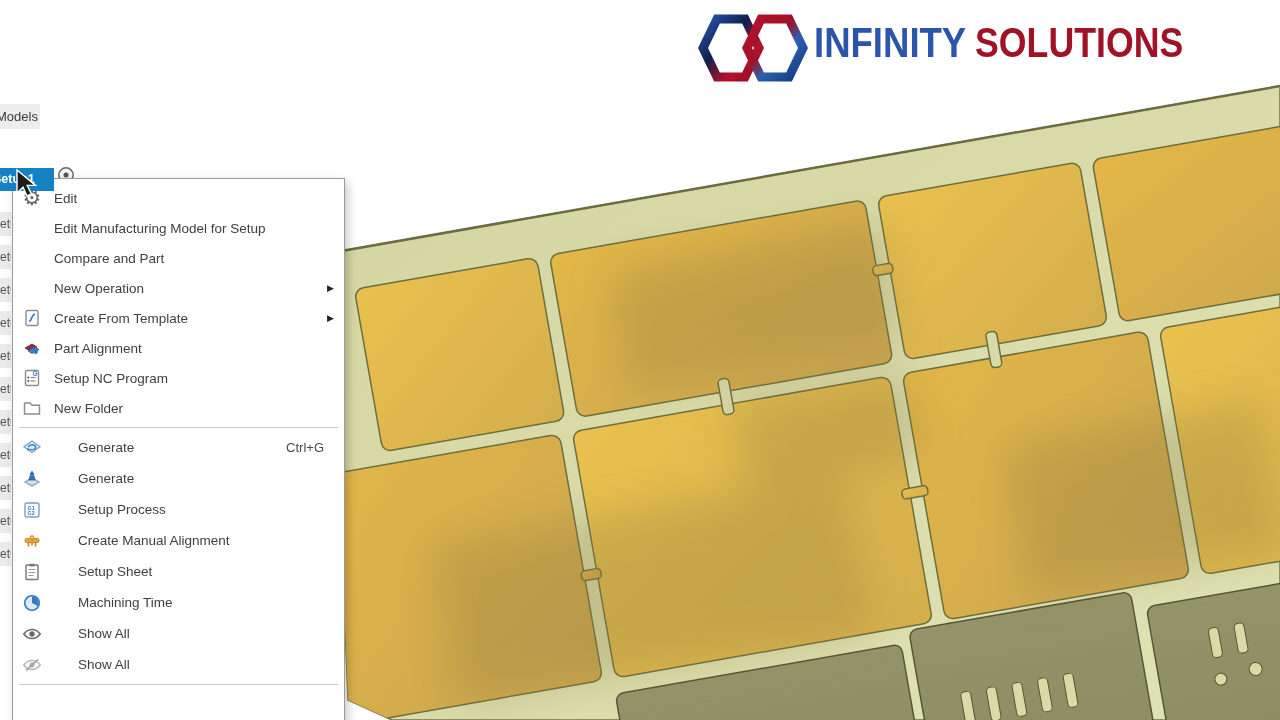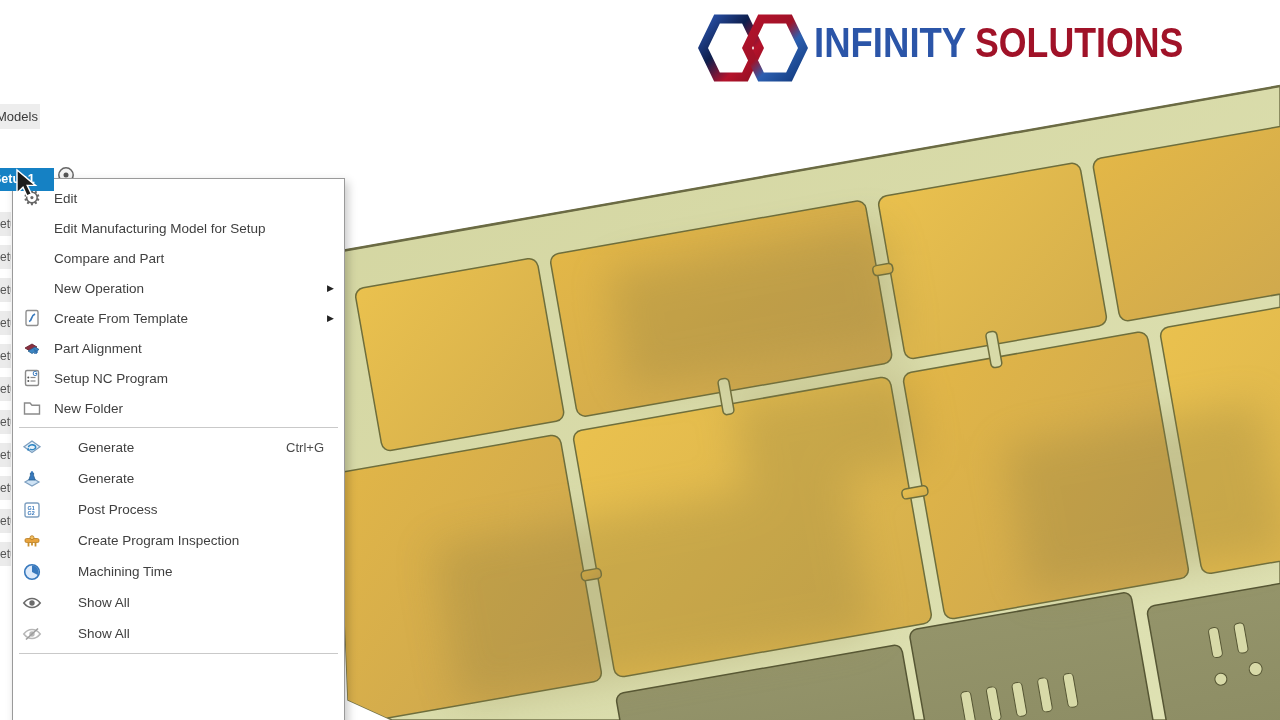--- a/index.html
+++ b/index.html
@@ -272,34 +272,44 @@
     </div>
 
     <div class="mrow b2">
       <span class="mico">
         <svg width="20" height="20" viewBox="0 0 20 20">
           <rect x="3" y="3" width="14" height="14" rx="2" fill="#fff" stroke="#7d9fc0" stroke-width="1.4"></rect>
           <text x="5.5" y="9.6" font-size="5.4" fill="#3879bd" font-family="Liberation Sans" font-weight="bold">G1</text>
           <text x="5.5" y="15.2" font-size="5.4" fill="#3879bd" font-family="Liberation Sans" font-weight="bold">G2</text>
         </svg>
       </span>
-      <span class="mlabel">Post Process</span>
+      <span class="mlabel">Setup Process</span>
     </div>
 
     <div class="mrow b2">
       <span class="mico">
         <svg width="20" height="20" viewBox="0 0 20 20">
           <rect x="3" y="7.5" width="14" height="4" rx="1.5" fill="#e8a33d" stroke="#b57a1f" stroke-width="0.8"></rect>
           <path d="M6.5 11.5 v4 M10 11.5 v3 M13.5 11.5 v4" stroke="#c98f2d" stroke-width="1.8"></path>
           <circle cx="10" cy="6.7" r="2" fill="#f2c063" stroke="#b57a1f" stroke-width="0.8"></circle>
         </svg>
       </span>
-      <span class="mlabel">Create Program Inspection</span>
-    </div>
-
+      <span class="mlabel">Create Manual Alignment</span>
+    </div>
+
+    <div class="mrow b2">
+      <span class="mico">
+        <svg width="20" height="20" viewBox="0 0 20 20">
+          <rect x="4" y="3" width="12" height="14.5" rx="1" fill="#fff" stroke="#777" stroke-width="1.4"></rect>
+          <rect x="7.5" y="1.8" width="5" height="2.6" fill="#777"></rect>
+          <path d="M6.5 7.5 h7 M6.5 10.5 h7 M6.5 13.5 h5" stroke="#999" stroke-width="1.2"></path>
+        </svg>
+      </span>
+      <span class="mlabel">Setup Sheet</span>
+    </div>
 
 
     <div class="mrow b2">
       <span class="mico">
         <svg width="20" height="20" viewBox="0 0 20 20">
           <circle cx="10" cy="10" r="7.3" fill="#ddeafa" stroke="#3879bd" stroke-width="1.6"></circle>
           <path d="M10 10 L10 3.6 A6.4 6.4 0 0 1 15.8 13 Z" fill="#3879bd"></path>
         </svg>
       </span>
       <span class="mlabel">Machining Time</span>

